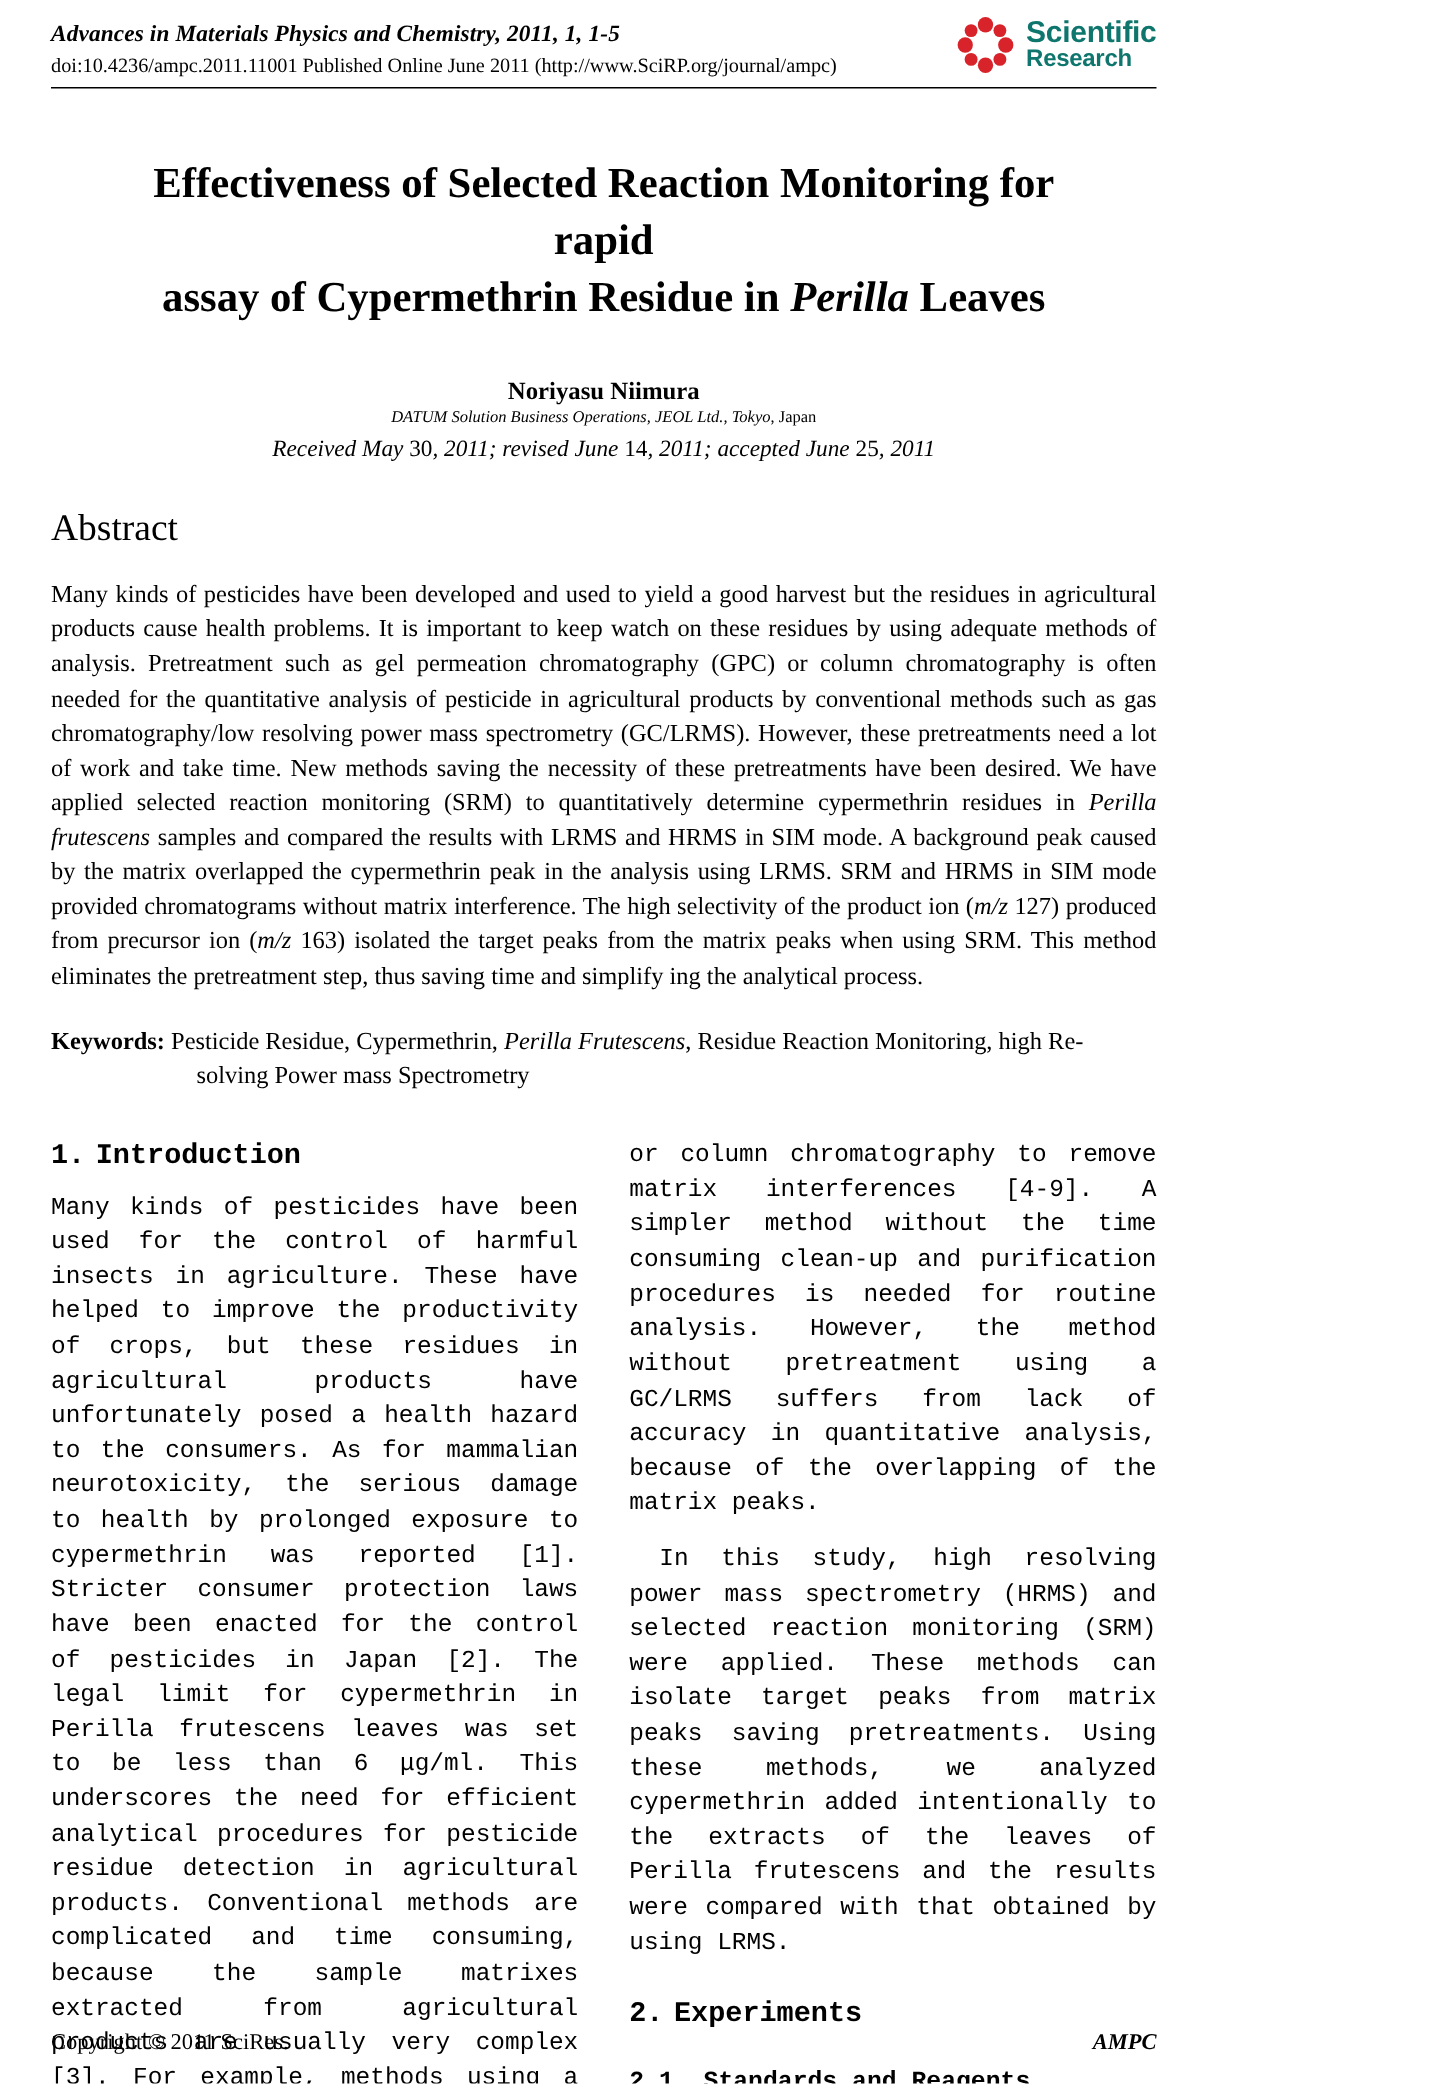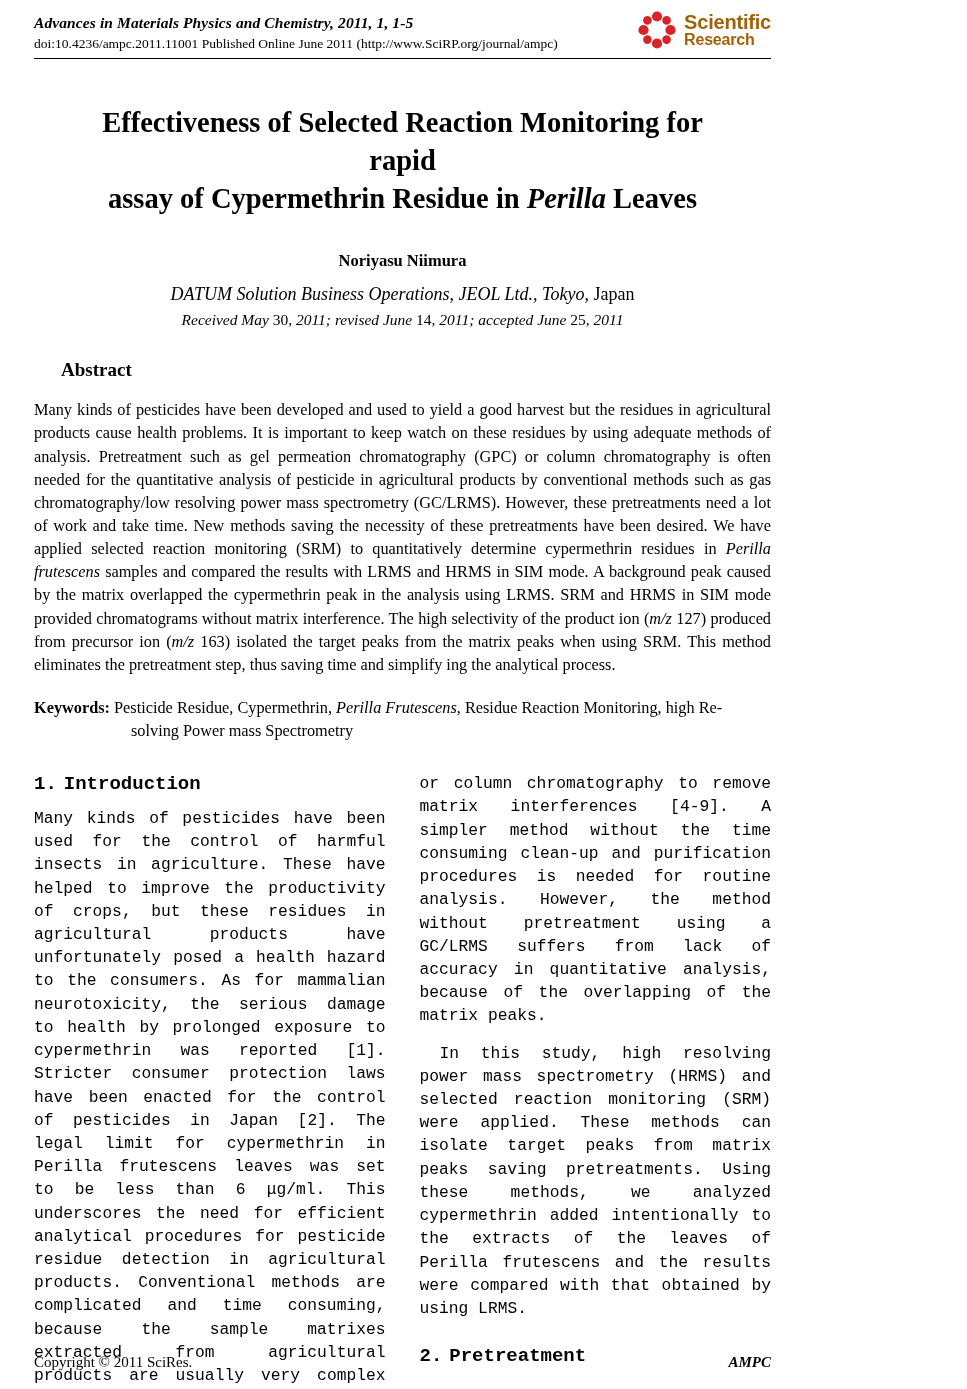--- a/index.html
+++ b/index.html
@@ -50,21 +50,21 @@
     gap: 7px;
   }
   .logo-mark {
     width: 40px;
     height: 40px;
     position: relative;
   }
   .logo-text {
     line-height: 1.0;
     font-family: "Liberation Sans", sans-serif;
-    color: #a16207;
+    color: #0f766e;
   }
   .logo-text .l1 {
     font-size: 20px;
     font-weight: bold;
     letter-spacing: -0.2px;
     display: block;
   }
   .logo-text .l2 {
     font-size: 16px;
     font-weight: bold;
@@ -86,47 +86,46 @@
   .title .it { font-style: italic; margin-top: 28px; }
 
   .authors {
     text-align: center;
     font-size: 16.5px;
     font-weight: bold;
     margin-top: 33px;
   }
   .affil {
     text-align: center;
-    font-size: 18px;
-    font-style: italic;
-    margin-top: 10px;
+    font-size: 11px;
+    font-style: italic;
+    margin-top: 0;
     line-height: 1.45;
   }
   .affil .np { font-style: normal; }
   .email {
     text-align: center;
     font-size: 15.5px;
     font-style: italic;
     line-height: 1.45;
   }
   .dates {
     text-align: center;
     font-size: 15.5px;
     font-style: italic;
     margin-top: 2px;
     line-height: 1.45;
   }
   .dates .np { font-style: normal; }
 
   
   .abstract-head {
-    font-size: 19px;
-    font-weight: bold;
+    font-size: 25px;
+    font-weight: normal;
     margin-top: 28px;
-    margin-left: 27px;
   }
   .abstract-body {
     font-size: 16.3px;
     line-height: 1.42;
     text-align: justify;
     margin-top: 17px;
   }
   .abstract-body .it { font-style: italic; }
 
   .keywords {
@@ -256,21 +255,21 @@
       <h2 class="sec">
         <span class="num">1.</span><span>Introduction</span>
       </h2>
       <p class="para">Many kinds of pesticides have been used for the control of harmful insects in agriculture. These have helped to improve the productivity of crops, but these residues in agricultural products have unfortunately posed a health hazard to the consumers. As for mammalian neurotoxicity, the serious damage to health by prolonged exposure to cypermethrin was reported [1]. Stricter consumer protection laws have been enacted for the control of pesticides in Japan [2]. The legal limit for cypermethrin in Perilla frutescens leaves was set to be less than 6 μg/ml. This underscores the need for efficient analytical procedures for pesticide residue detection in agricultural products. Conventional methods are complicated and time consuming, because the sample matrixes extracted from agricultural products are usually very complex [3]. For example, methods using a gas chromatography/low resolving power mass spectrometry (GC/LRMS) or a GC with an electron capture detector (GC-ECD) need pretreatments such as gel permeation chromatography (GPC)</p>
     </div>
 
     <div class="col">
       <p class="para">or column chromatography to remove matrix interferences [4-9]. A simpler method without the time consuming clean-up and purification procedures is needed for routine analysis. However, the method without pretreatment using a GC/LRMS suffers from lack of accuracy in quantitative analysis, because of the overlapping of the matrix peaks.</p>
       <p class="para indent spaced">In this study, high resolving power mass spectrometry (HRMS) and selected reaction monitoring (SRM) were applied. These methods can isolate target peaks from matrix peaks saving pretreatments. Using these methods, we analyzed cypermethrin added intentionally to the extracts of the leaves of Perilla frutescens and the results were compared with that obtained by using LRMS.</p>
       <h2 class="sec" style="margin-top:24px;">
-        <span class="num">2.</span><span>Pretreatment</span>
+        <span class="num">2.</span><span>Experiments</span>
       </h2>
       <h3 class="subsec">
         <span class="num">2.1.</span>
         <span>Standards and Reagents</span>
       </h3>
       <p class="para">Cypermethrin (purity &gt; 98%) was supplied from Dr.</p>
     </div>
   </div>
 
   <div class="footer">

